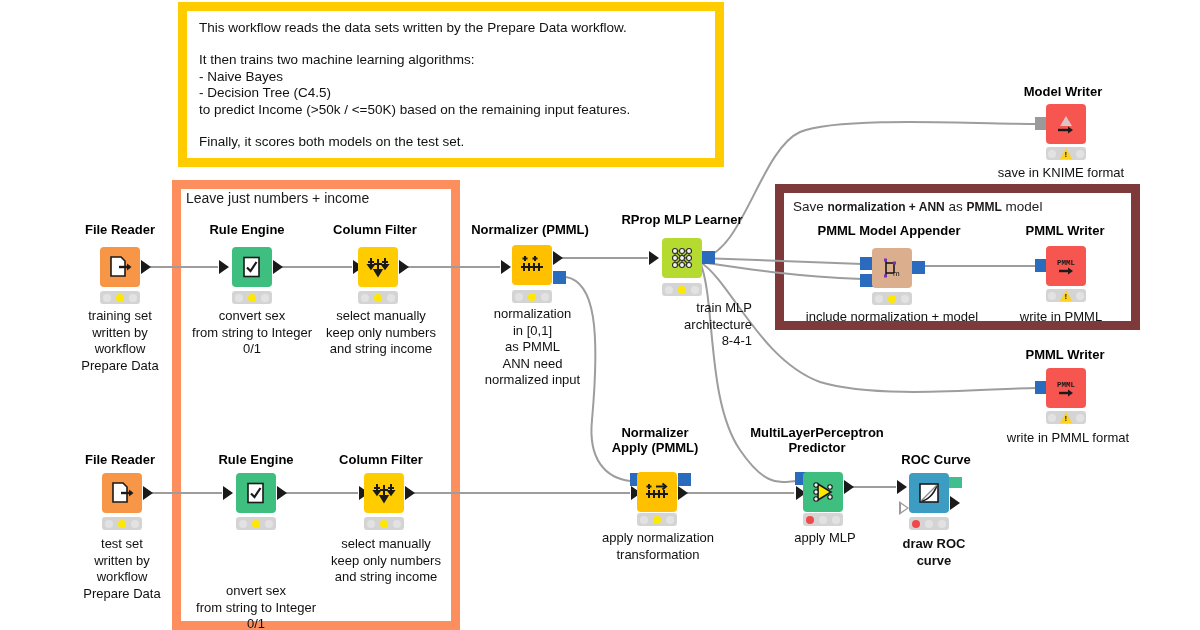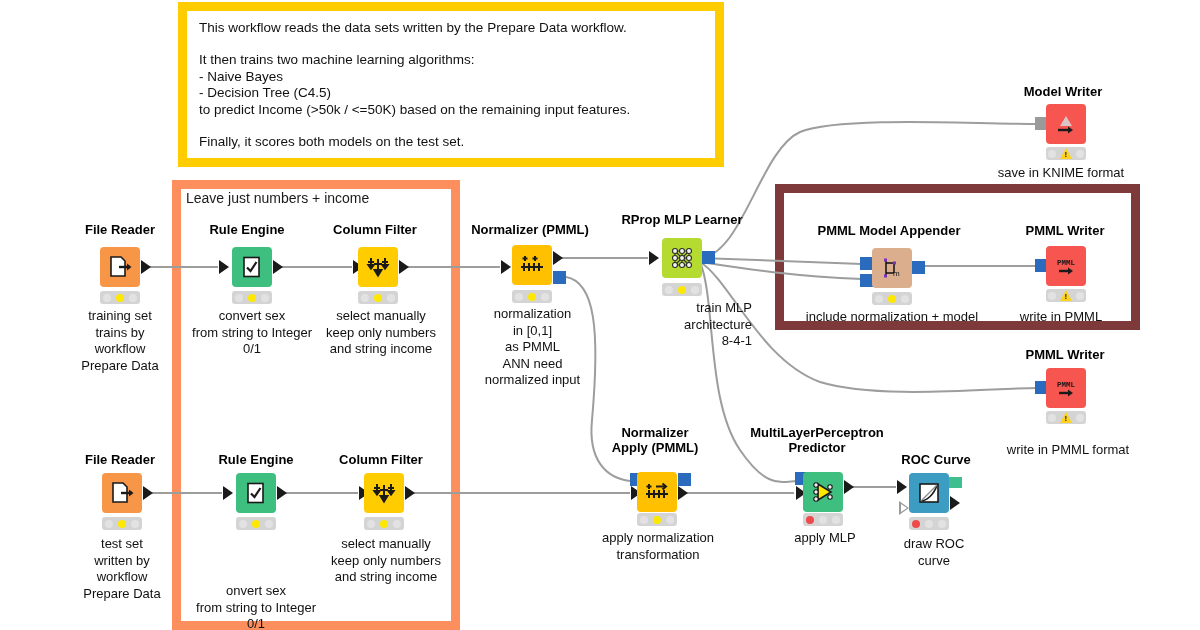--- a/index.html
+++ b/index.html
@@ -82,20 +82,23 @@
 </style>
 </head>
 <body>
 
 <div id="canvas">
 
   <div class="grp grp-orange" style="left:172px;top:180px;width:288px;height:450px;"></div>
   <div class="grp-label" style="left:186px;top:190px;">Leave just numbers + income</div>
 
   <div class="grp grp-maroon" style="left:775px;top:184px;width:365px;height:146px;"></div>
+  <div class="grp-label rich" style="left:793px;top:199px;font-size:13.5px;">
+    <span>Save </span><b style="font-size:12px;">normalization + ANN</b><span>  as </span><b style="font-size:12px;">PMML</b><span>  model</span>
+  </div>
 
   <svg width="1200" height="630" style="position:absolute;left:0;top:0;pointer-events:none;">
     <g fill="none" stroke="#9d9d9d" stroke-width="2">
 
       <path d="M150,267 L218,267"></path>
       <path d="M278,267 L352,267"></path>
       <path d="M406,267 L500,267"></path>
       <path d="M560,258 L648,258"></path>
 
       <path d="M566,277 C595,282 600,330 592,420 C588,460 606,478 630,481"></path>
@@ -140,21 +143,21 @@
         <path d="M20 9.5 L24.5 13 L20 16.5 Z" fill="#1a1a1a"></path>
       </svg>
     </div>
     <div class="port-tri" style="left:141px;top:260px;"></div>
     <div class="tl" style="left:100px;top:291px;">
       <i></i>
         <i class="on-y"></i>
         <i></i>
     </div>
     <div class="node-desc" style="left:50px;top:308px;width:140px;">training set
-trains by
+written by
 workflow
 Prepare Data</div>
   </div>
 
   <div class="node">
     <div class="node-title" style="left:187px;top:222px;width:120px;">Rule Engine</div>
     <div class="port-tri" style="left:219px;top:260px;"></div>
     <div class="node-box" style="left:232px;top:247px;background:#3FBF7F;">
       <svg width="24" height="24" viewBox="0 0 24 24">
         <rect x="4" y="2.5" width="15" height="19" fill="#fff" stroke="#1a1a1a" stroke-width="1.6"></rect>
@@ -337,21 +340,21 @@
         <text x="13" y="12" font-size="7.5" font-weight="bold" text-anchor="middle" font-family="Liberation Mono, monospace" fill="#1a1a1a">PMML</text>
         <path d="M6 18 H17" stroke="#1a1a1a" stroke-width="2.4"></path>
         <path d="M15 14.5 L20 18 L15 21.5 Z" fill="#1a1a1a"></path>
       </svg>
     </div>
     <div class="tl" style="left:1046px;top:411px;">
       <i></i>
         <span class="warn"></span>
         <i></i>
     </div>
-    <div class="node-desc" style="left:988px;top:430px;width:160px;margin-top:12px;">write in PMML format</div>
+    <div class="node-desc" style="left:988px;top:430px;width:160px;">write in PMML format</div>
   </div>
 
   <div class="node">
     <div class="node-title" style="left:60px;top:452px;width:120px;">File Reader</div>
     <div class="node-box" style="left:102px;top:473px;background:#F79646;">
       <svg width="26" height="26" viewBox="0 0 26 26">
         <path d="M4 3 H14 L18 7 V22 H4 Z" fill="#fff" stroke="#1a1a1a" stroke-width="1.6"></path>
         <path d="M12 13 H23" stroke="#1a1a1a" stroke-width="2.4"></path>
         <path d="M20 9.5 L24.5 13 L20 16.5 Z" fill="#1a1a1a"></path>
       </svg>
@@ -485,17 +488,17 @@
         <path d="M4 20 L20 4" stroke="#8a8a8a" stroke-width="1.2"></path>
       </svg>
     </div>
     <div class="port-sq green" style="left:949px;top:477px;"></div>
     <div class="port-tri" style="left:950px;top:496px;"></div>
     <div class="tl" style="left:909px;top:517px;">
       <i class="on-r"></i>
         <i></i>
         <i></i>
     </div>
-    <div class="node-desc" style="left:879px;top:536px;width:110px;">draw ROC
+    <div class="node-desc" style="left:879px;top:536px;width:110px;font-weight:bold;">draw ROC
 curve</div>
   </div>
 
 </div>
 
 </body></html>

